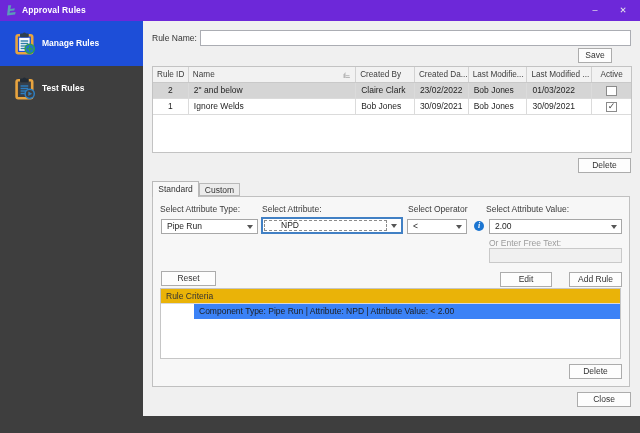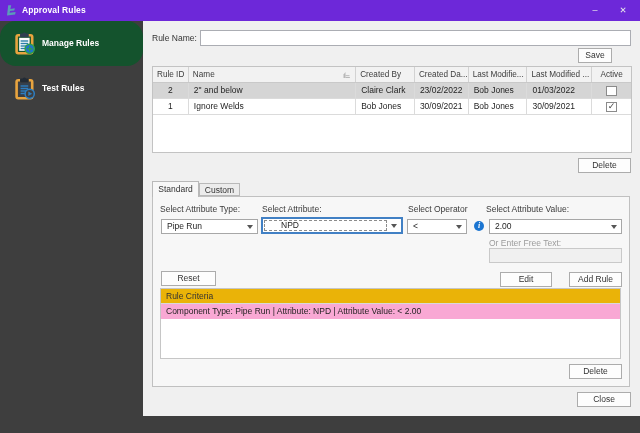--- a/index.html
+++ b/index.html
@@ -13,21 +13,21 @@
   .title-text{position:absolute;left:22px;top:0;height:21px;line-height:21px;
               color:#FFFFFF;font-weight:bold;font-size:8.5px;letter-spacing:.1px;}
   .win-btn{position:absolute;top:0;width:30px;height:21px;color:#E9E9E9;text-align:center;
            line-height:20px;font-size:9px;}
   .btn-min{right:30px;}
   .btn-close{right:2px;font-size:8.5px;}
 
   
   .sidebar{position:absolute;left:0;top:21px;width:143px;height:412px;background:#3E3E3E;}
   .side-item{position:absolute;left:0;width:143px;height:45px;color:#FFFFFF;}
-  .side-item.selected{background:#14532d;border-radius:16px;}
+  .side-item.selected{background:#1d4ed8;}
   .side-item .icon{position:absolute;left:15px;top:11px;width:21px;height:23px;}
   .side-item .lbl{position:absolute;left:42px;top:0;height:45px;line-height:45px;
                   font-weight:bold;font-size:8.5px;}
   #side-0{top:0;}
   #side-1{top:45px;}
 
   
   .main{position:absolute;left:143px;top:21px;width:497px;height:395px;background:#F0F0F0;}
 
   .lbl-rule-name{position:absolute;left:9px;top:10px;height:14px;line-height:14px;color:#333;}
@@ -105,21 +105,21 @@
 
   .btn-reset{left:8px;top:74px;width:55px;height:15px;}
   .btn-edit{left:347px;top:75px;width:52px;height:15px;}
   .btn-add{left:416px;top:75px;width:53px;height:15px;}
 
   .criteria{position:absolute;left:7px;top:91px;width:461px;height:71px;background:#FFF;
             border:1px solid #C6C6C6;}
   .crit-head{height:15px;line-height:15px;padding-left:5px;background:#eab308;
              border-bottom:1px solid #D9D9D9;color:#333;}
   .crit-item{height:15px;line-height:15px;padding-left:5px;color:#1E1E1E;white-space:nowrap;}
-  .crit-item.selected{background:#f9a8d4;}
+  .crit-item.selected{background:#3b82f6;margin-left:33px;}
   .btn-del-bottom{left:416px;top:167px;width:53px;height:15px;}
 </style>
 </head>
 <body>
 
 <div id="canvas">
 
   <div class="titlebar">
     <svg class="app-icon" viewBox="0 0 13 13">
       <path d="M2.2 1.2 L5.2 1.2 L4.4 5.0 L8.8 4.2 L8.3 6.4 L4.0 6.9 L3.6 8.8 L9.6 8.0 L9.1 10.4 L1.0 11.6 Z" fill="#5B9CB8"></path>

